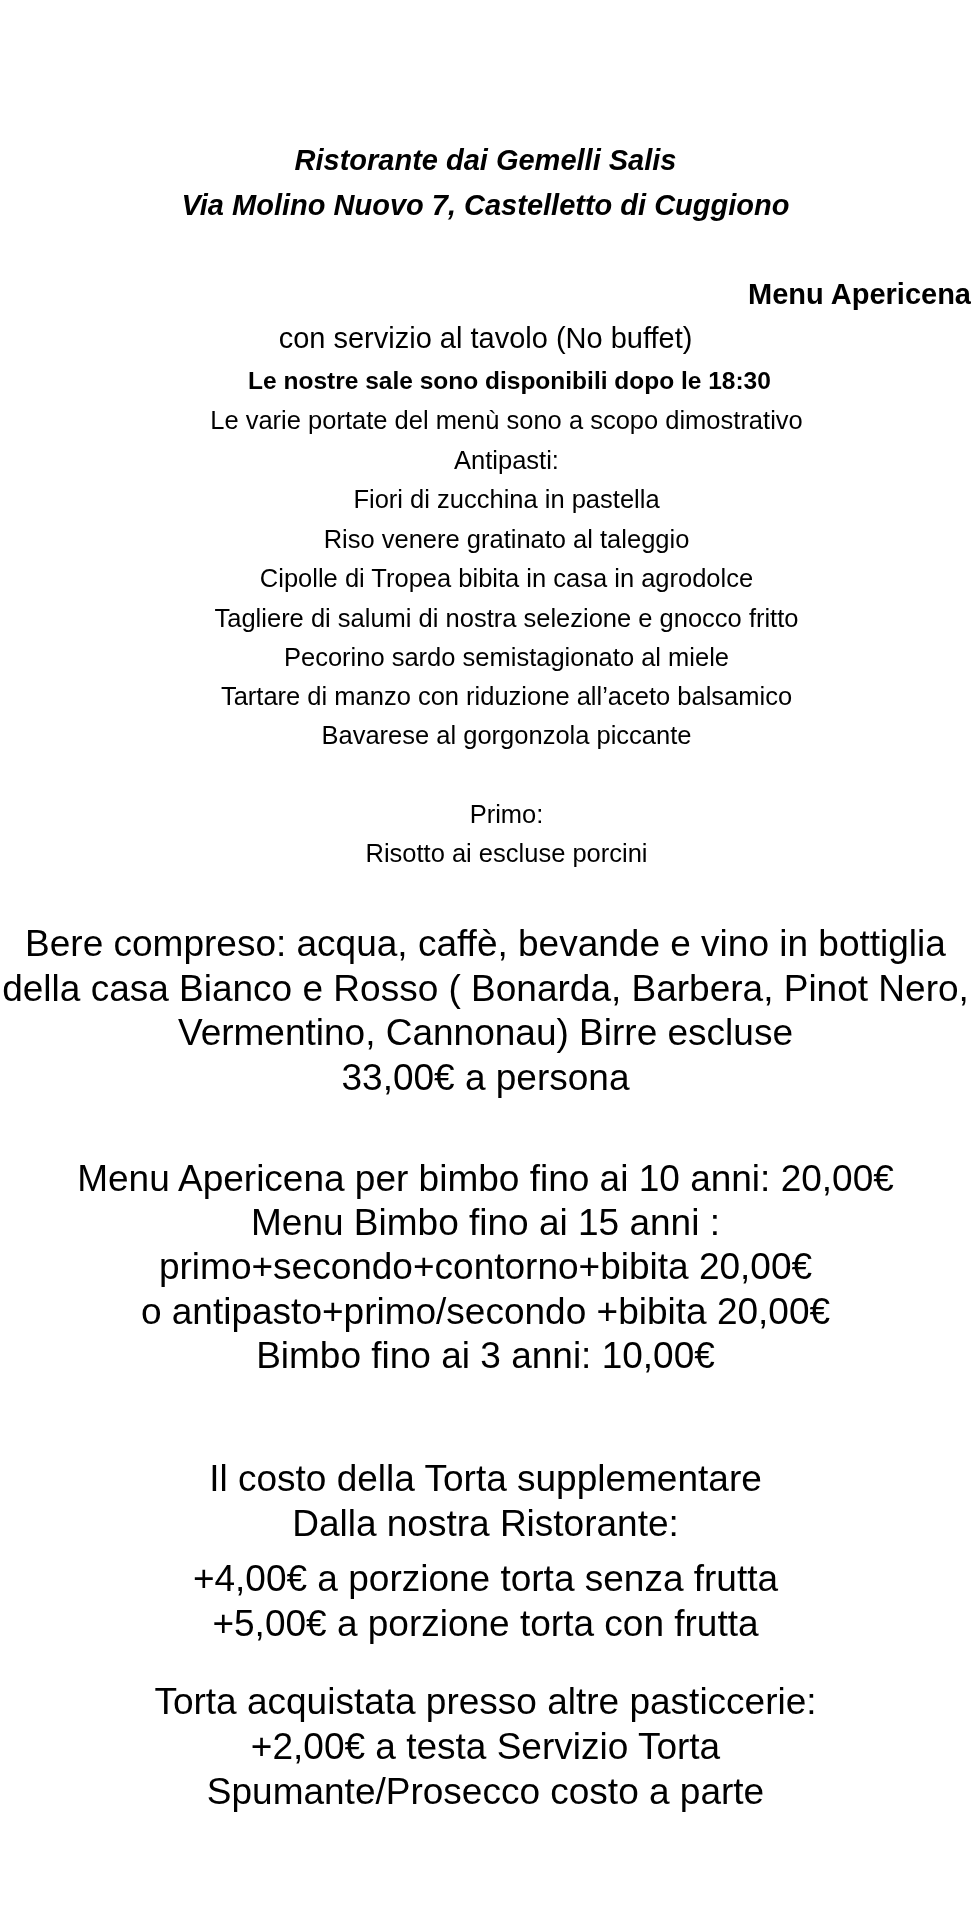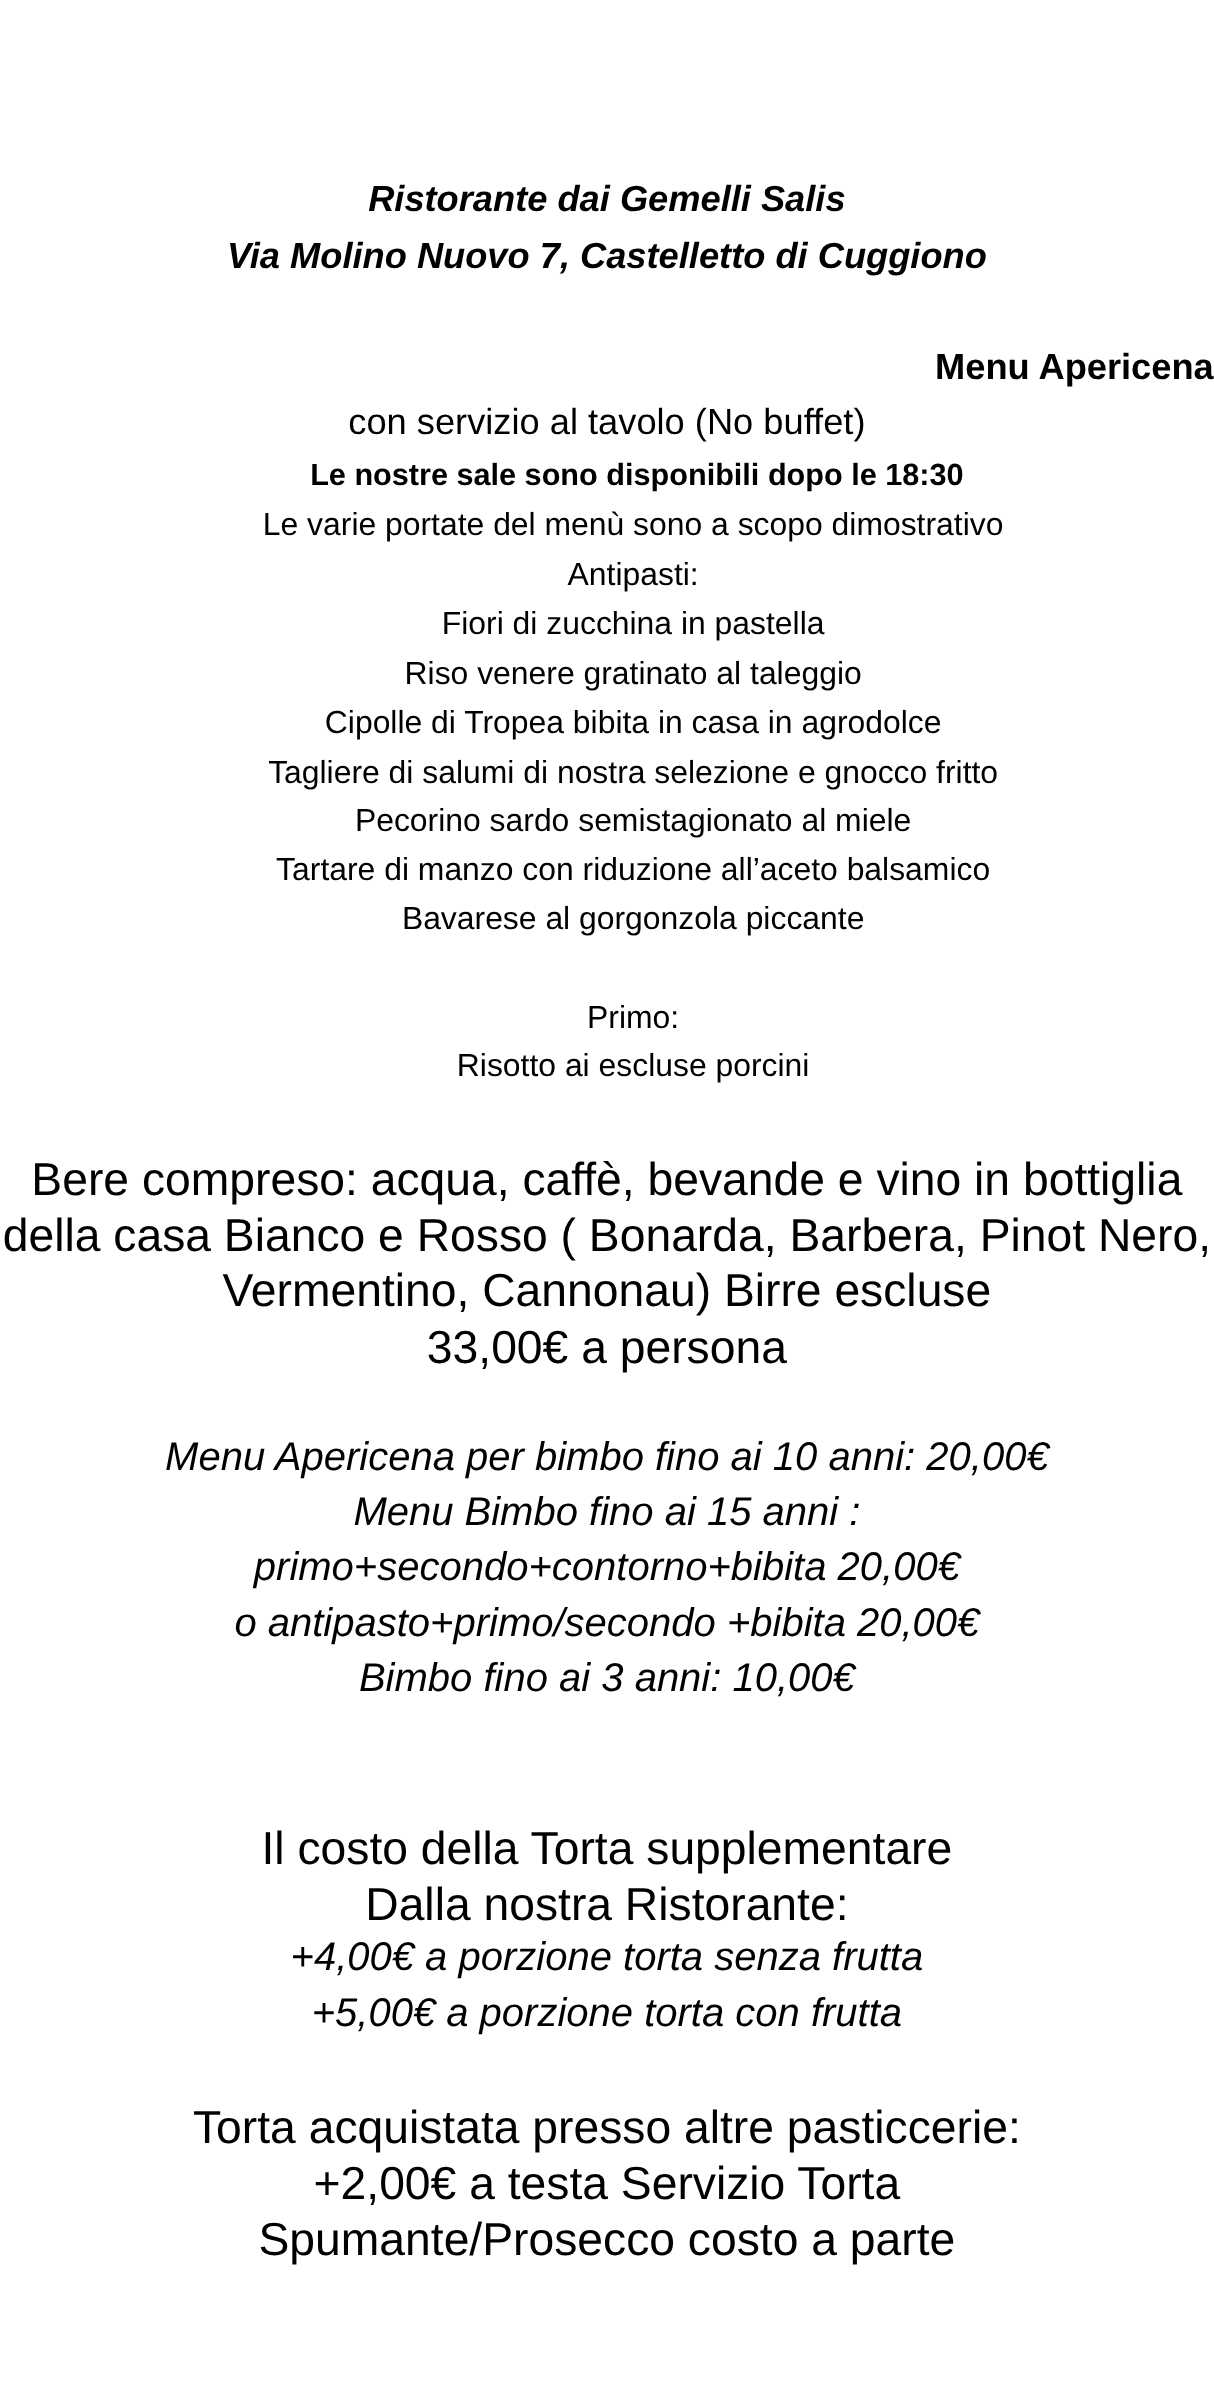--- a/index.html
+++ b/index.html
@@ -5,21 +5,21 @@
   html, body { margin: 0; padding: 0; background: #ffffff; }
   body { width: 971px; height: 1920px; position: relative; overflow: hidden;
          font-family: "Liberation Sans", sans-serif; color: #000000; }
   .line { position: absolute; left: 0; width: 971px; text-align: center; white-space: nowrap; line-height: 1; }
   .bi { font-weight: bold; font-style: italic; font-size: 29px; }
   .b28 { font-weight: bold; font-size: 29px; text-align: right; }
   .r28 { font-size: 29px; }
   .b24 { font-weight: bold; font-size: 24.5px; margin-left: 24px; }
   .r25 { font-size: 25.5px; padding-left: 21px; }
   .r29 { font-size: 37px; }
-  .i29 { font-style: italic; font-size: 32px; }
+  .i29 { font-size: 37px; margin-top: 11px; }
 </style>
 </head>
 <body>
 
 <div>
 
   <div class="line bi" style="top:146px">Ristorante dai Gemelli Salis</div>
   <div class="line bi" style="top:191px">Via Molino Nuovo 7, Castelletto di Cuggiono</div>
 
   <div class="line b28" style="top:280px">Menu Apericena</div>

